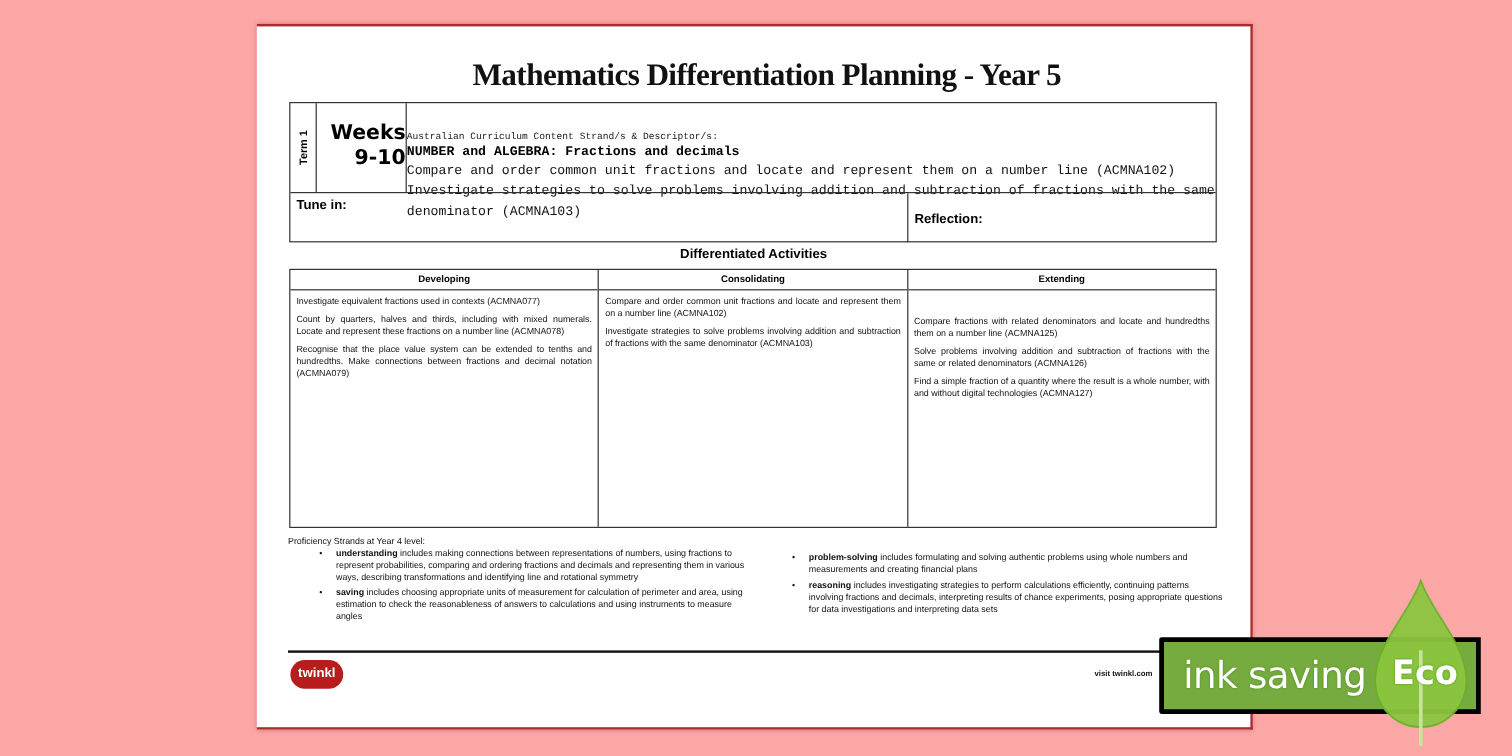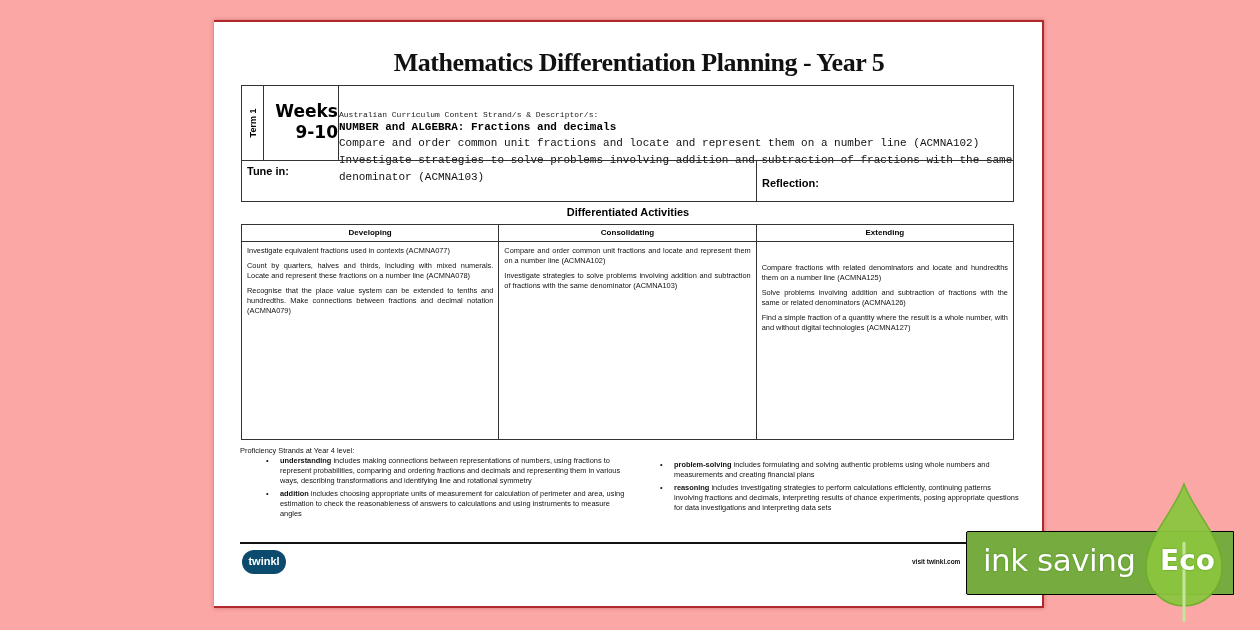--- a/index.html
+++ b/index.html
@@ -116,33 +116,33 @@
     .prof li { position: relative; padding-left: 14px; margin-bottom: 3px; }
     .prof li::before { content: "\2022"; position: absolute; left: 0; top: 0; }
     .prof b { font-weight: bold; }
     .footer-rule {
       position: absolute; left: 26px; top: 520px;
       width: 780px; height: 2px; background: #111;
     }
     .twinkl-logo {
       position: absolute; left: 28px; top: 528px;
       width: 44px; height: 24px;
-      background: #0c4a6e; border-radius: 12px;
+      background: #b91c1c; border-radius: 12px;
       color: #fff; font-weight: bold; font-size: 11px;
       text-align: center; line-height: 22px;
     }
     .visit {
       position: absolute; left: 698px; top: 536px;
       font-size: 6.5px; font-weight: bold; color: #111;
     }
     .eco-banner {
       position: absolute; left: 966px; top: 531px;
       width: 268px; height: 64px;
       background: #76ab3f;
-      border: 1px solid #000000;
+      border: 4px solid #000000;
       border-radius: 2px 0 0 2px;
     }
     .eco-text {
       position: absolute; left: 16px; top: 10px;
       color: #fff; font-size: 31px; font-family: "DejaVu Sans", sans-serif;
       text-shadow: 0 0 2px #4a8f1a;
       letter-spacing: -0.5px;
     }
     .leaf {
       position: absolute; left: 1144px; top: 482px;
@@ -207,21 +207,21 @@
         <p>Find a simple fraction of a quantity where the result is a whole number, with and without digital technologies (ACMNA127)</p>
       </div>
     </div>
   </div>
 
   <div class="prof">
     <div class="prof-left">
       <div>Proficiency Strands at Year 4 level:</div>
       <ul>
         <li><b>understanding</b><span> includes making connections between representations of numbers, using fractions to represent probabilities, comparing and ordering fractions and decimals and representing them in various ways, describing transformations and identifying line and rotational symmetry</span></li>
-        <li><b>addition</b><span> includes choosing appropriate units of measurement for calculation of perimeter and area, using estimation to check the reasonableness of answers to calculations and using instruments to measure angles</span></li>
+        <li><b>saving</b><span> includes choosing appropriate units of measurement for calculation of perimeter and area, using estimation to check the reasonableness of answers to calculations and using instruments to measure angles</span></li>
       </ul>
     </div>
     <div class="prof-right">
       <ul>
         <li><b>problem-solving</b><span> includes formulating and solving authentic problems using whole numbers and measurements and creating financial plans</span></li>
         <li><b>reasoning</b><span> includes investigating strategies to perform calculations efficiently, continuing patterns involving fractions and decimals, interpreting results of chance experiments, posing appropriate questions for data investigations and interpreting data sets</span></li>
       </ul>
     </div>
   </div>
 

